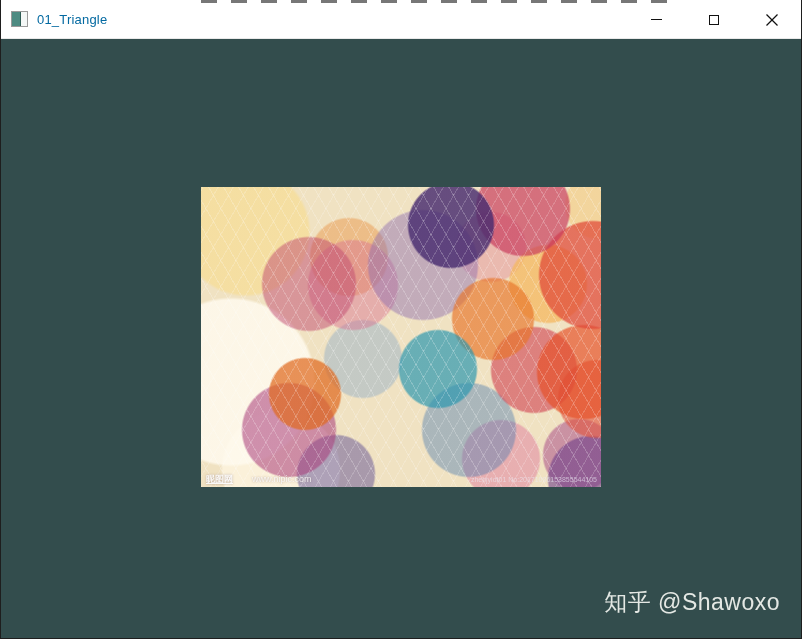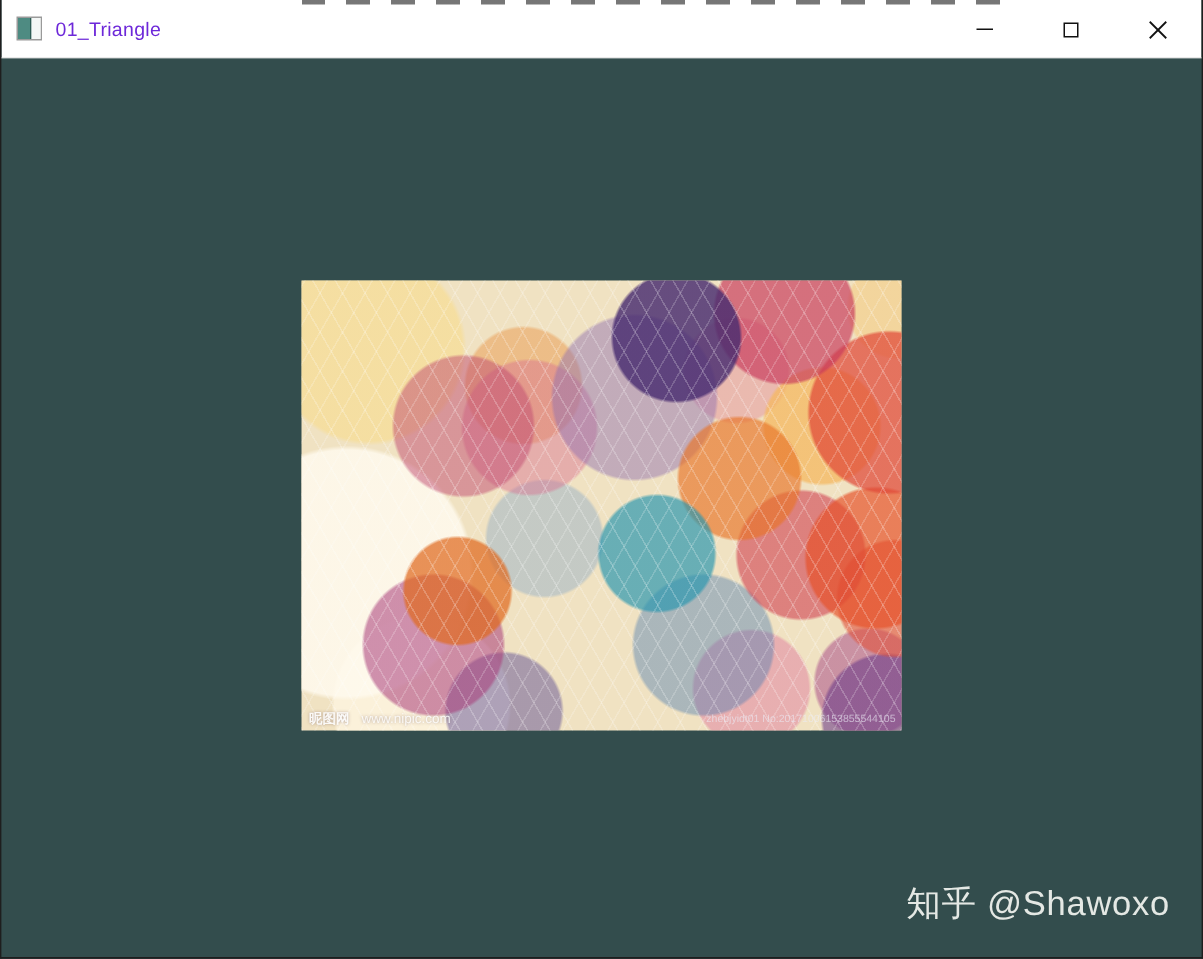--- a/index.html
+++ b/index.html
@@ -25,21 +25,21 @@
     opacity:.8;
   }
   .app-icon {
     width:17px; height:16px; margin-left:10px;
     border:1px solid #9a9a9a; background:#ffffff;
     display:flex;
   }
   .app-icon .pane-l { width:9px; height:100%; background:#4e8b82; border-right:1px solid #2e5b54; }
   .app-icon .pane-r { flex:1; background:#f4f7f6; }
   .window-title {
-    margin-left:9px; font-size:13px; color:#6d28d9; letter-spacing:.2px;
+    margin-left:9px; font-size:13px; color:#0369a1; letter-spacing:.2px;
     white-space:nowrap;
   }
   .controls { position:absolute; right:0; top:0; height:39px; display:flex; }
   .tbtn {
     width:58px; height:39px; display:flex; align-items:center; justify-content:center;
     cursor:default;
   }
   .min-glyph { width:11px; height:1px; background:#111; }
   .max-glyph { width:10px; height:10px; border:1px solid #111; background:transparent; }
   .close-glyph { width:12px; height:12px; display:block; }
@@ -79,21 +79,21 @@
       radial-gradient(circle at 45px 45px,   rgba(248,220,140,.60) 0 62px, rgba(248,220,140,0) 65px),
       radial-gradient(circle at 398px 18px,  rgba(245,200,120,.50) 0 33px, rgba(245,200,120,0) 35px),
       radial-gradient(circle at 30px 195px,  rgba(255,250,238,.85) 0 82px, rgba(255,250,238,0) 85px),
       radial-gradient(circle at 80px 283px,  rgba(255,246,226,.75) 0 58px, rgba(255,246,226,0) 60px);
   }
   .nipic-left {
     position:absolute; left:5px; bottom:3px;
     font-size:9px; line-height:10px; color:rgba(255,255,255,.82);
     text-shadow:0 0 2px rgba(120,90,90,.5); white-space:nowrap;
   }
-  .nipic-left .brand { font-weight:bold; color:rgba(255,255,255,.9); margin-right:8px; }
+  .nipic-left .brand { font-weight:bold; color:rgba(255,255,255,.9); margin-right:19px;text-decoration:underline; }
   .nipic-right {
     position:absolute; right:4px; bottom:3px;
     font-size:7px; line-height:8px; color:rgba(235,235,245,.62); white-space:nowrap;
   }
 
   
   .zhihu-watermark {
     position:absolute; right:21px; bottom:20px;
     font-size:23px; color:#e4e8e4; letter-spacing:.5px; white-space:nowrap;
   }

